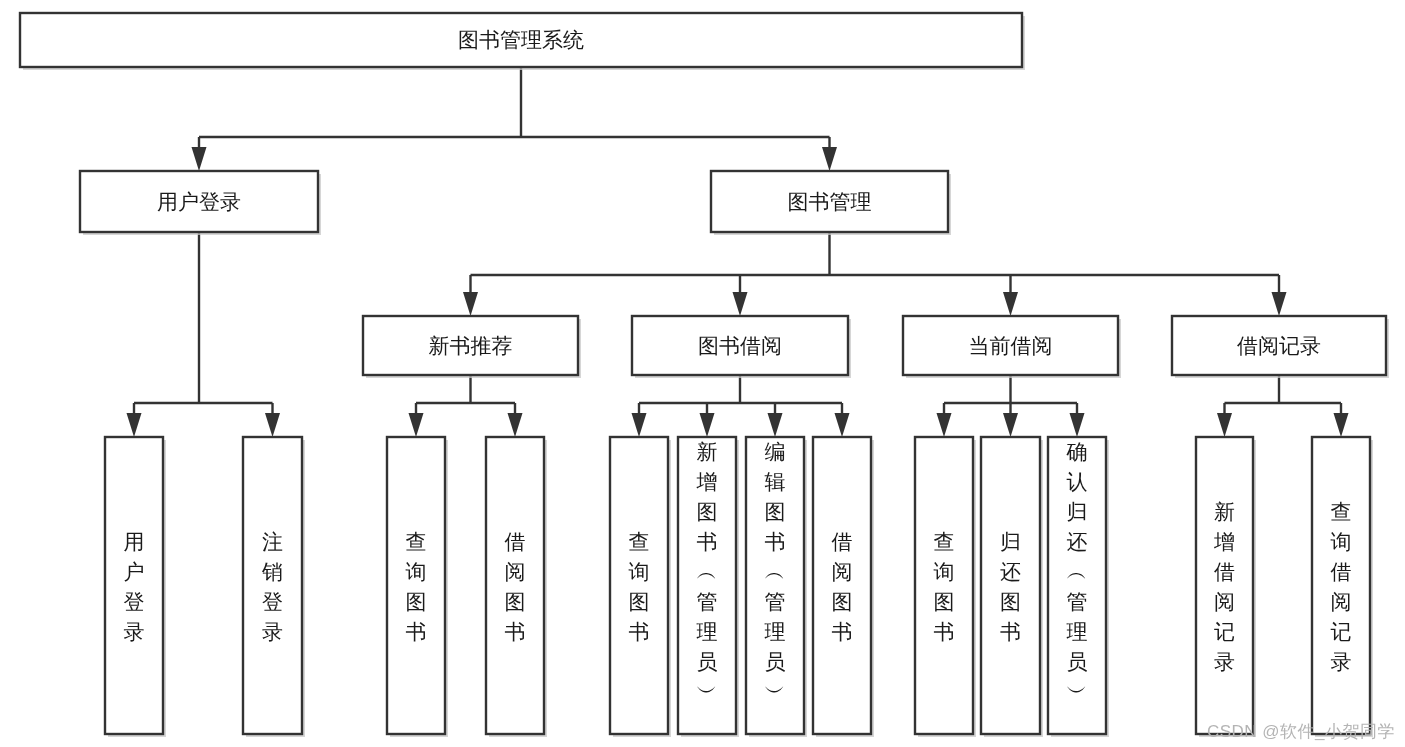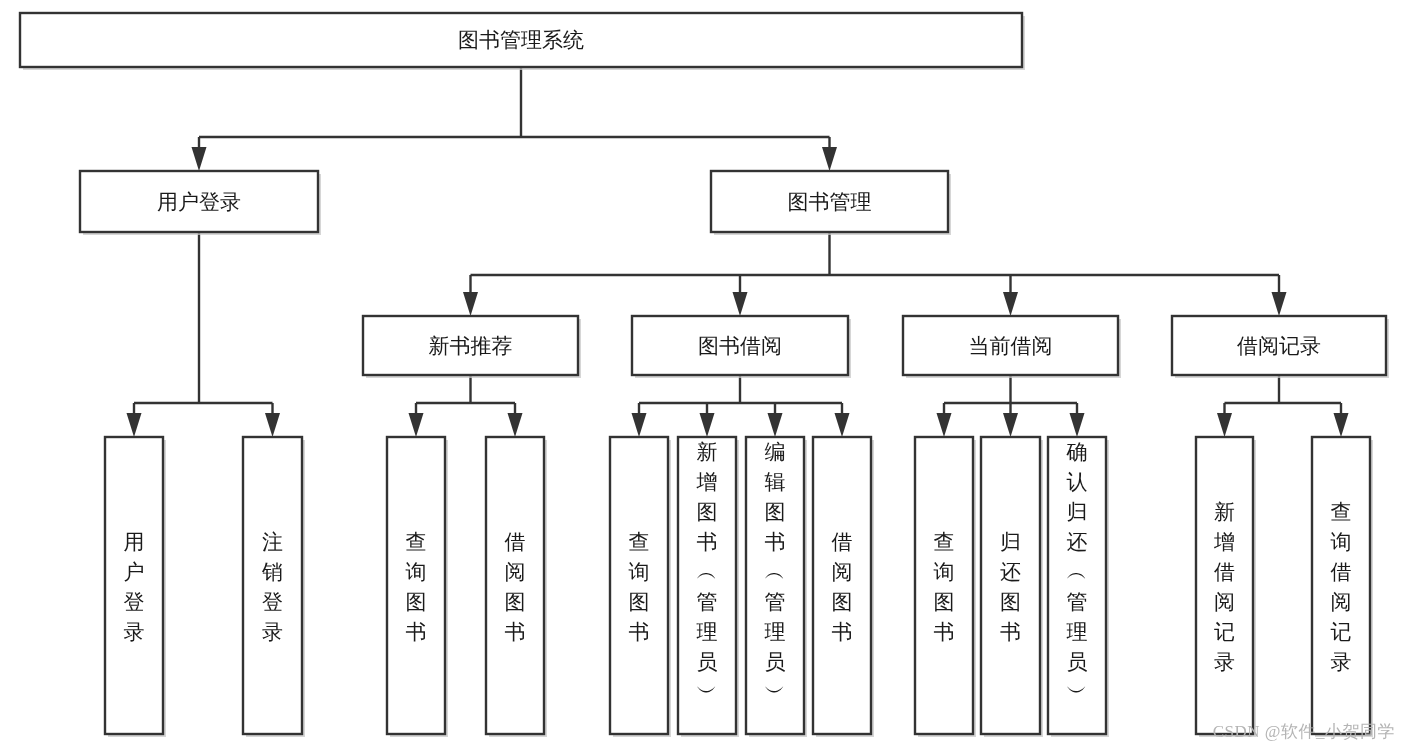--- a/index.html
+++ b/index.html
@@ -57,21 +57,21 @@
   .node-label-v {
     font-family: "DejaVu Sans", "Liberation Sans", sans-serif;
     font-size: 21px;
     fill: #1a1a1a;
     text-anchor: middle;
   }
   .watermark {
     position: absolute;
     right: 10px;
     bottom: 4px;
-    font-family: Liberation Serif, serif;
+    font-family: Liberation Sans, sans-serif;
     font-size: 17px;
     color: #b4b4b4;
     white-space: nowrap;
     letter-spacing: 0.5px;
   }
 </style>
 </head>
 <body>
 
 <div id="diagram-root">

